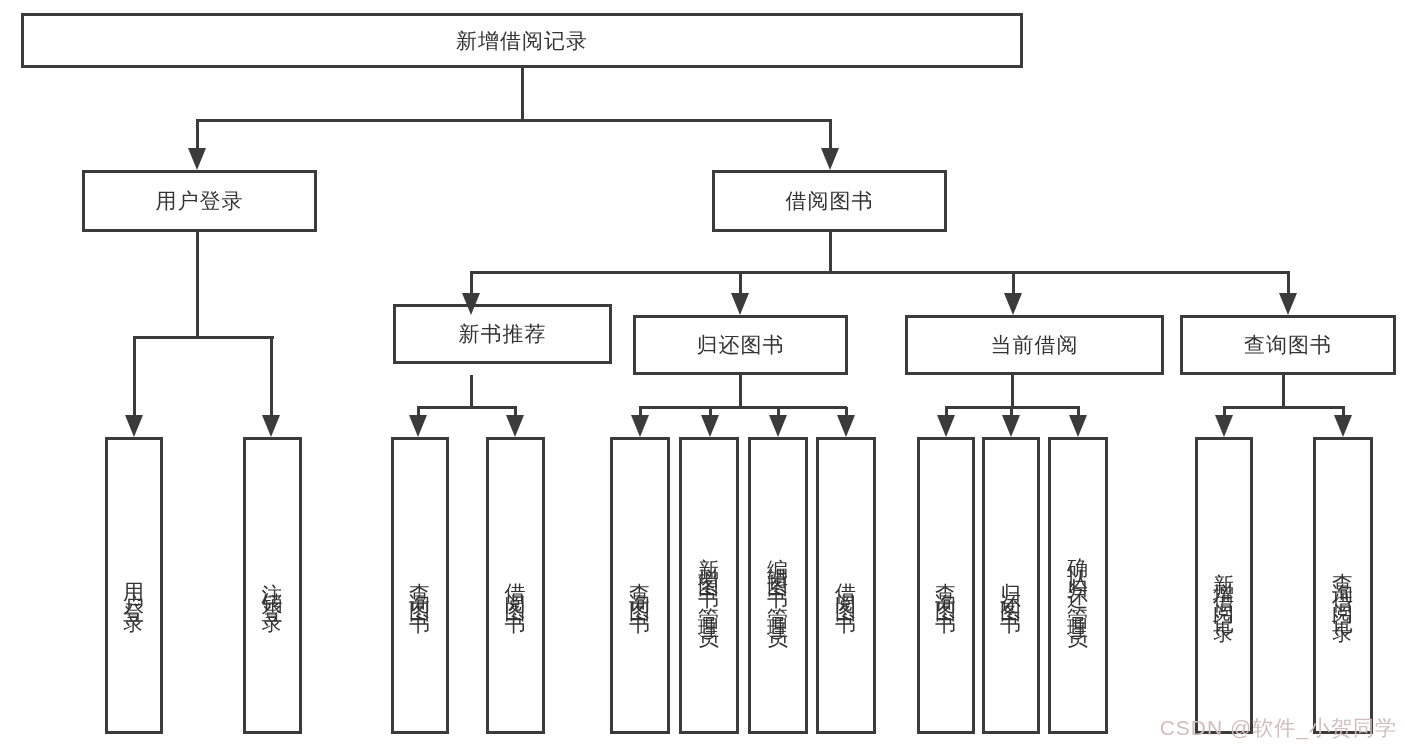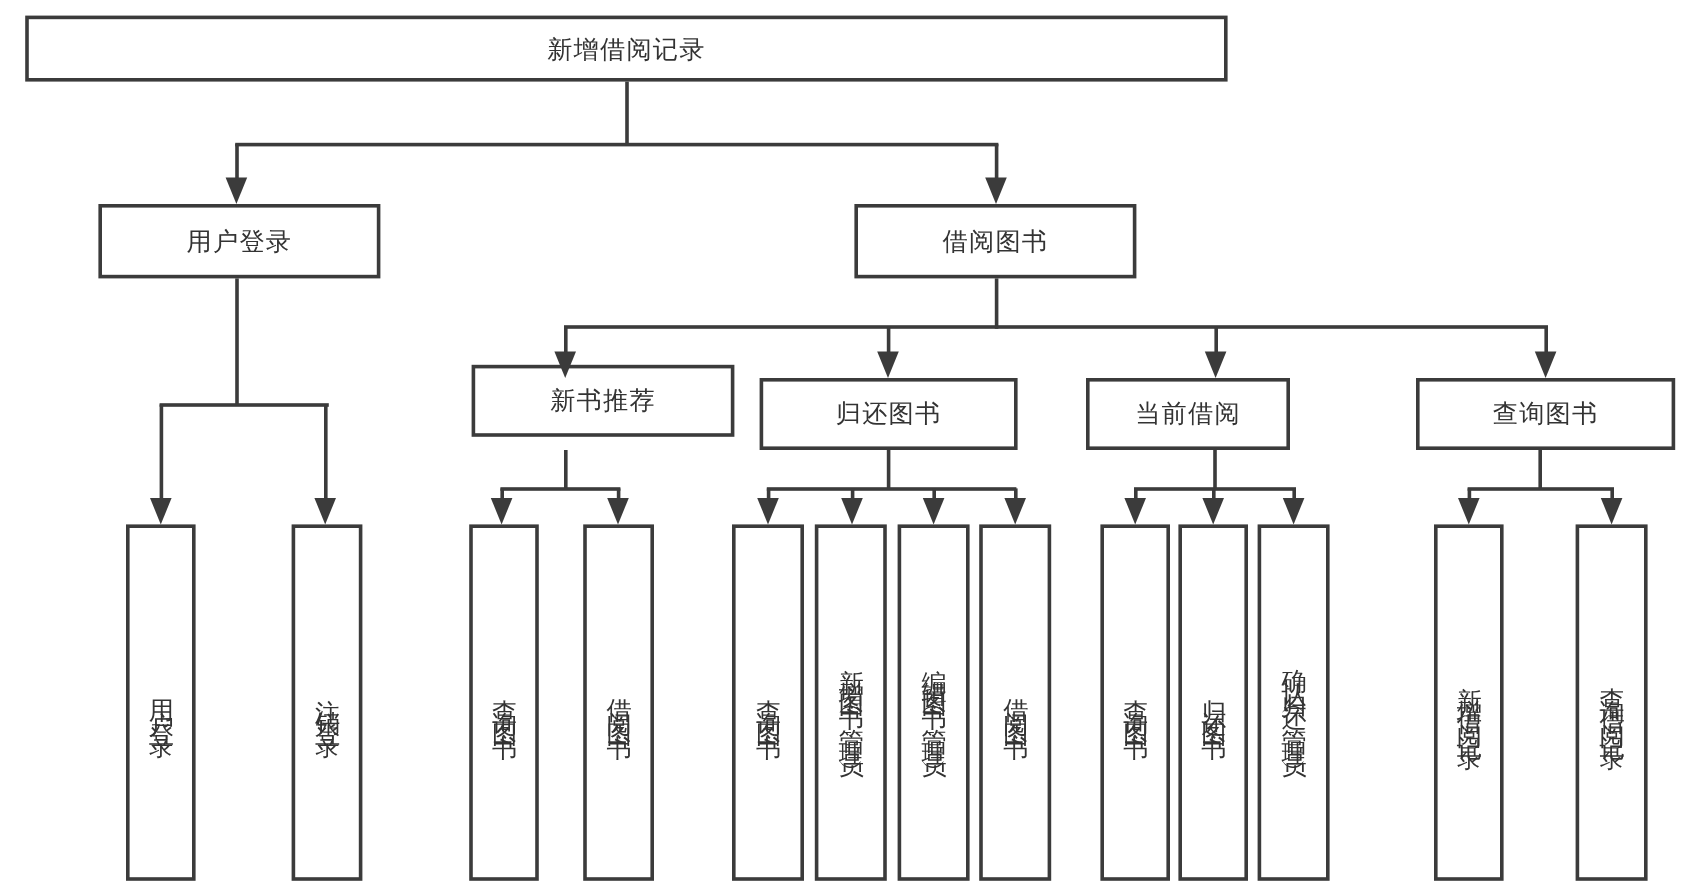--- a/index.html
+++ b/index.html
@@ -55,21 +55,21 @@
     color:var(--wm);
     letter-spacing:1px;
     white-space:nowrap;
   }
   
   #n-root{left:21px;top:13px;width:1002px;height:55px;}
   #n-user-login{left:82px;top:170px;width:235px;height:62px;}
   #n-book-management{left:712px;top:170px;width:235px;height:62px;}
   #n-new-book-recommend{left:363px;top:304px;width:219px;height:60px;margin-left:30px;}
   #n-book-borrow{left:633px;top:315px;width:215px;height:60px;}
-  #n-current-borrow{left:905px;top:315px;width:170px;height:60px;}
+  #n-current-borrow{left:905px;top:315px;width:259px;height:60px;}
   #n-borrow-records{left:1180px;top:315px;width:216px;height:60px;}
   .leaf{top:437px;height:297px;}
   #lf-user-login{left:105px;width:58px;}
   #lf-logout{left:243px;width:59px;}
   #lf-query-books-a{left:391px;width:58px;}
   #lf-borrow-books-a{left:486px;width:59px;}
   #lf-query-books-b{left:610px;width:60px;}
   #lf-add-book{left:679px;width:60px;}
   #lf-edit-book{left:748px;width:60px;}
   #lf-borrow-books-b{left:816px;width:60px;}
@@ -141,20 +141,21 @@
   <div class="box vbox leaf" id="lf-confirm-return">
     <span>确认归还（管理员）</span>
   </div>
   <div class="box vbox leaf" id="lf-add-record">
     <span>新增借阅记录</span>
   </div>
   <div class="box vbox leaf" id="lf-query-record">
     <span>查询借阅记录</span>
   </div>
 
+  <div id="watermark">CSDN @软件_小贺同学</div>
 <div class="ln" style="left: 520.5px; top: 68px; width: 3px; height: 52px;"></div>
     <div class="ln" style="left: 195.5px; top: 118.5px; width: 636px; height: 3px;"></div>
     <div class="ln" style="left: 195.5px; top: 120px; width: 3px; height: 30px;"></div>
     <div class="arr" style="left: 188px; top: 148px;"></div>
     <div class="ln" style="left: 828.5px; top: 120px; width: 3px; height: 30px;"></div>
     <div class="arr" style="left: 821px; top: 148px;"></div>
     <div class="ln" style="left: 195.5px; top: 232px; width: 3px; height: 106px;"></div>
     <div class="ln" style="left: 133px; top: 335.5px; width: 141px; height: 3px;"></div>
     <div class="ln" style="left: 132.5px; top: 337px; width: 3px; height: 80px;"></div>
     <div class="arr" style="left: 125px; top: 415px;"></div>

